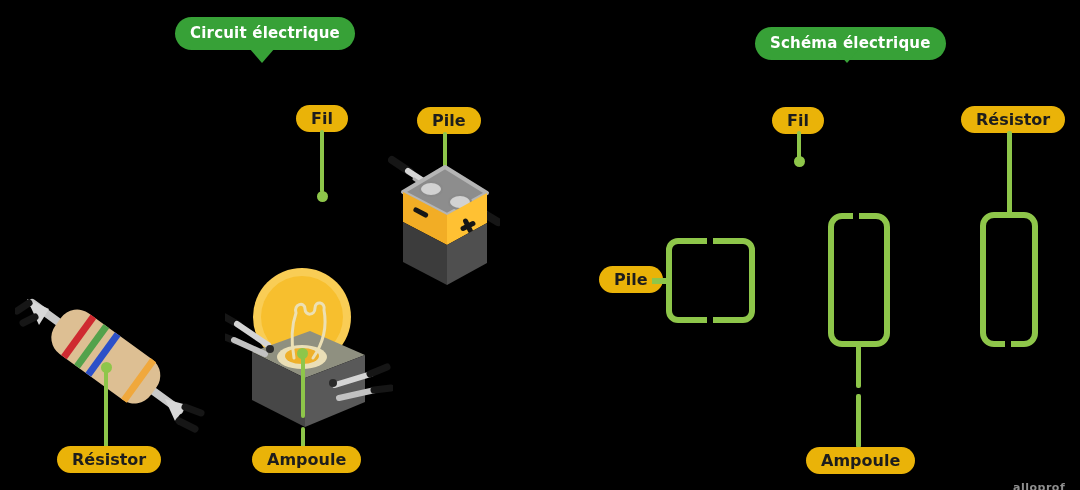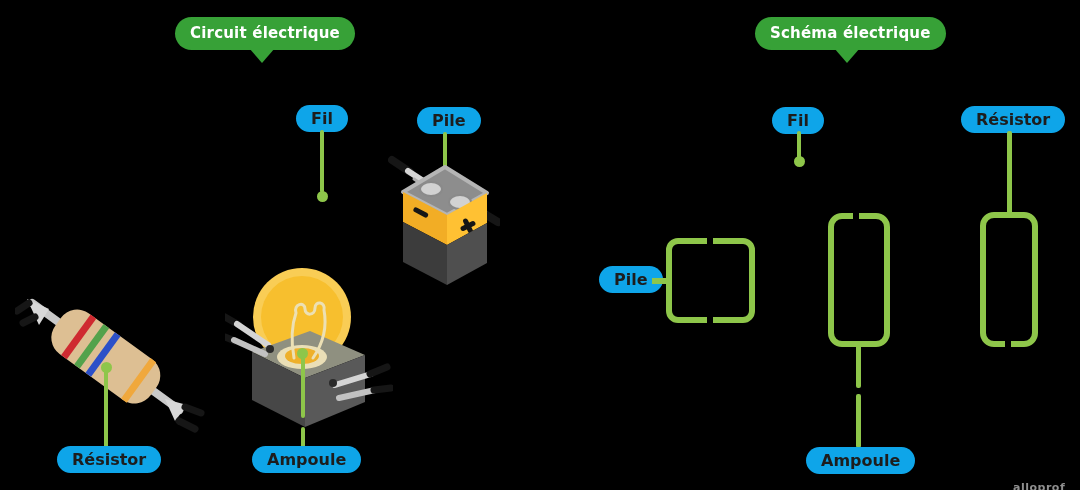--- a/index.html
+++ b/index.html
@@ -9,21 +9,21 @@
   }
   .pill{
     position:absolute;white-space:nowrap;font-weight:bold;text-align:center;
     box-sizing:border-box;
   }
   .title-pill{
     background:#37a137;color:#ffffff;font-size:15px;line-height:21px;
     padding:6px 15px;border-radius:17px;letter-spacing:.2px;
   }
   .label-pill{
-    background:#0ea5e9;color:#1d1d1d;font-size:16px;line-height:19px;
+    background:#eab308;color:#1d1d1d;font-size:16px;line-height:19px;
     padding:4px 15px;border-radius:14px;
   }
   .tail{
     position:absolute;width:0;height:0;
     border-left:13px solid transparent;border-right:13px solid transparent;
     border-top:15px solid #37a137;
   }
   .pline{position:absolute;width:4px;background:#8ec64a;border-radius:2px;}
   .pdot{position:absolute;width:11px;height:11px;border-radius:50%;background:#8ec64a;}
   .sym-rect{position:absolute;border:6px solid #8ec64a;box-sizing:border-box;background:transparent;}
@@ -124,21 +124,21 @@
 
   <div class="pline" style="left:104px;top:370px;height:78px;"></div>
   <div class="pdot" style="left:101px;top:362px;"></div>
   <div class="pill label-pill" style="left:57px;top:446px;">Résistor</div>
 
   <div class="pline" style="left:301px;top:355px;height:63px;"></div>
   <div class="pline" style="left:301px;top:427px;height:21px;"></div>
   <div class="pdot" style="left:297px;top:348px;"></div>
   <div class="pill label-pill" style="left:252px;top:446px;">Ampoule</div>
 
-  <div class="pill title-pill" style="left:755px;top:17px;">Schéma électrique</div>
+  <div class="pill title-pill" style="left:755px;top:27px;">Schéma électrique</div>
   <div class="tail" style="left:834px;top:48px;"></div>
 
   <div class="pill label-pill" style="left:772px;top:107px;">Fil</div>
   <div class="pline" style="left:797px;top:131px;height:28px;"></div>
   <div class="pdot" style="left:794px;top:156px;"></div>
 
   <div class="pill label-pill" style="left:599px;top:266px;">Pile</div>
   <div class="connector" style="left:652px;top:278px;width:18px;height:6px;"></div>
   <div class="sym-rect" style="left:666px;top:238px;width:89px;height:85px;border-radius:12px;"></div>
   <div class="notch" style="left:707px;top:235px;width:6px;height:10px;"></div>

